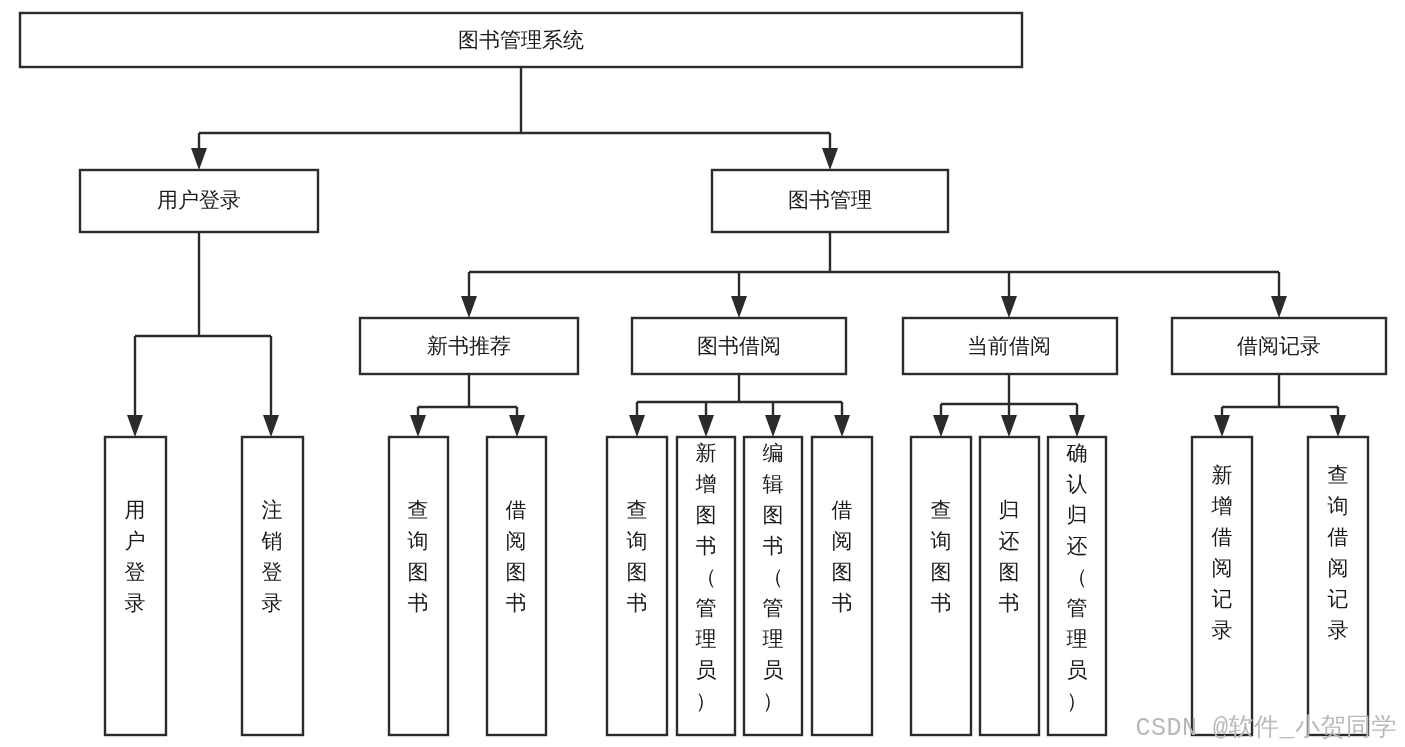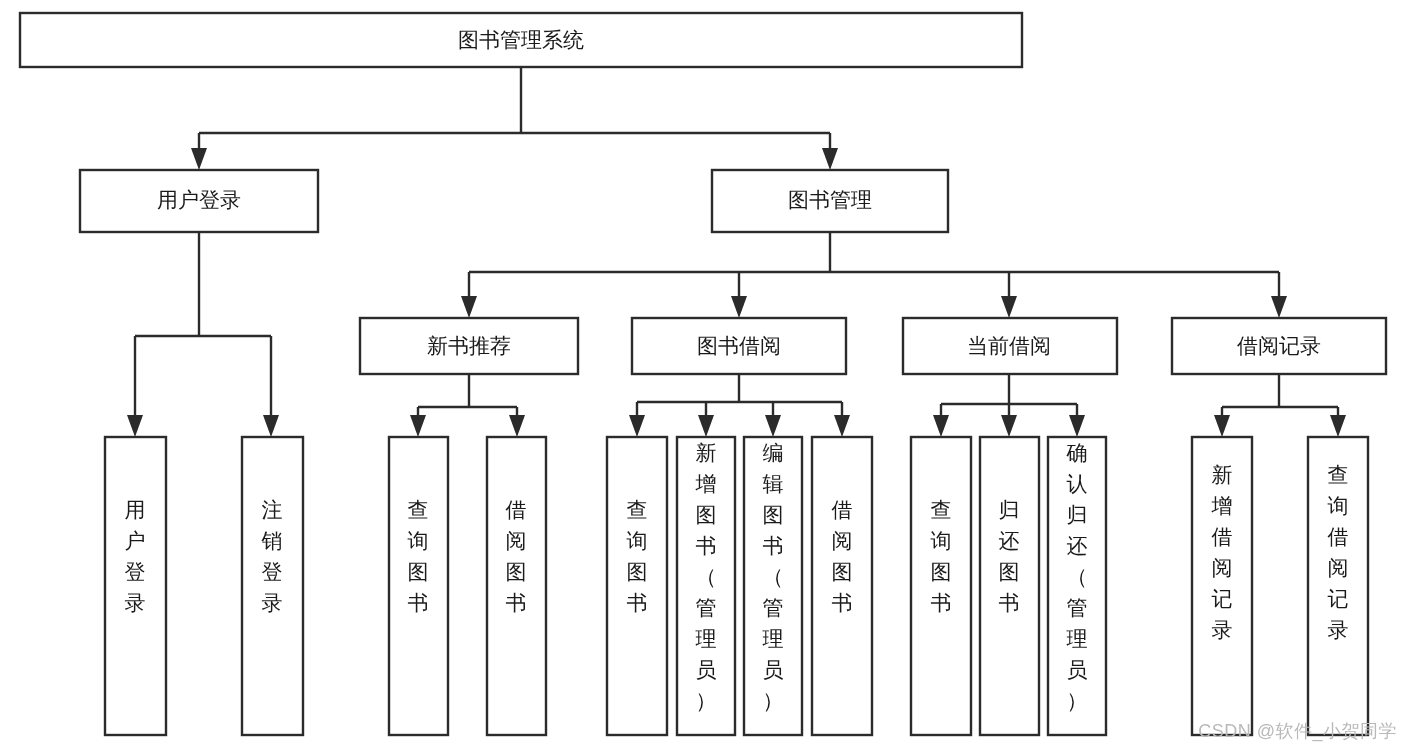--- a/index.html
+++ b/index.html
@@ -47,22 +47,22 @@
   .node-label-v {
     fill: #1a1a1a;
     font-family: "Liberation Sans", "DejaVu Sans", sans-serif;
     font-size: 21px;
     text-anchor: middle;
   }
   .watermark {
     position: absolute;
     right: 8px;
     bottom: 4px;
-    font-family: Liberation Sans, sans-serif;
-    font-size: 18px;
+    font-family: Liberation Mono, monospace;
+    font-size: 25px;
     color: #b9b9b9;
     white-space: nowrap;
     letter-spacing: 0.5px;
     pointer-events: none;
   }
 </style>
 </head>
 <body>
 
 <svg id="diagram" viewBox="0 0 1405 747" xmlns="http://www.w3.org/2000/svg">

